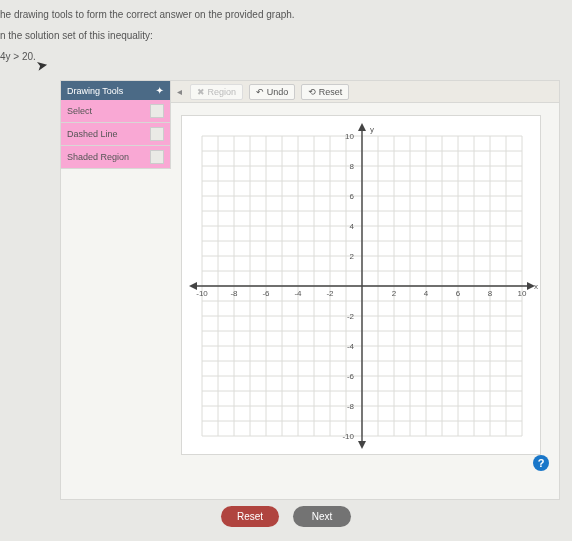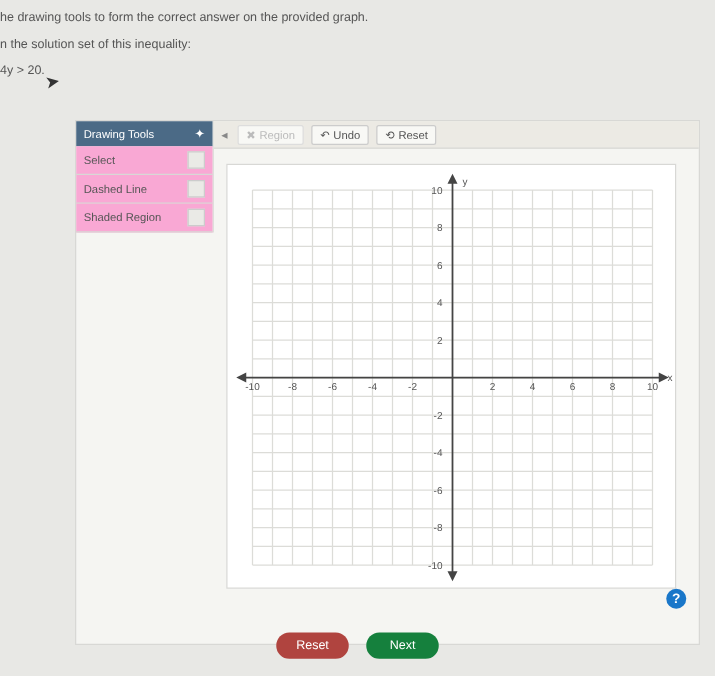--- a/index.html
+++ b/index.html
@@ -22,21 +22,20 @@
     color: #333;
     transform: rotate(-10deg);
   }
   .panel {
     position: absolute;
     left: 60px; top: 80px;
     width: 500px;
     height: 420px;
     background: #f5f5f2;
     border: 1px solid #d8d8d5;
-    margin-top: 16px;
   }
   .tools {
     position: absolute;
     left: 0; top: 0;
     width: 110px;
     border-right: 1px solid #d8d8d5;
   }
   .tool-header {
     background: #4b6a86;
     color: #fff;
@@ -123,21 +122,21 @@
     min-width: 58px;
     padding: 5px 14px;
     border-radius: 14px;
     color: #fff;
     font-size: 10px;
     text-align: center;
     cursor: pointer;
     border: none;
   }
   .pill.red { background: #b0443f; }
-  .pill.blue { background: #15803d; }
+  .pill.blue { background: #737373; }
   .arrow-back { font-size: 10px; color: #888; margin-right: 2px; }
 </style>
 </head>
 <body>
 
 <div class="top-text">
   <div>he drawing tools to form the correct answer on the provided graph.</div>
   <div>n the solution set of this inequality:</div>
   <div>4y &gt; 20.</div>
 </div>

